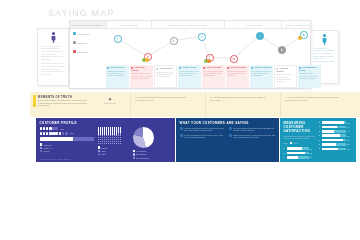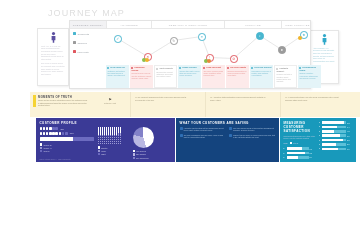--- a/index.html
+++ b/index.html
@@ -149,21 +149,21 @@
   .cb-ic{font-size:2.2px;color:#bfe6f0;width:3px;flex:0 0 auto;}
   .cb-track{height:2.6px;background:#5bc0d8;flex:0 0 auto;border-radius:.3px;}
   .cb-fill{height:100%;background:#ffffff;border-radius:.3px;}
   .cb-val{font-size:1.8px;color:#e2f5fa;margin-left:1px;}
 </style>
 </head>
 <body>
 
 <div class="page">
 
-  <div class="title">JOURNEY MAP</div>
+  <div class="title">SAYING MAP</div>
 
   <div class="persona left">
     <div class="pfig">
       <svg width="5" height="11" viewBox="0 0 10 22">
         <circle cx="5" cy="3.2" r="3.1" fill="#5b4fa0"></circle>
         <path d="M1.2 8 h7.6 v8.5 h-2.3 v5 h-3 v-5 h-2.3 z" fill="#5b4fa0"></path>
       </svg>
     </div>
     <div class="ptxt">Meet Alex, a 34 year old urban professional who researches carefully before buying and values transparent pricing above all other factors.</div>
     <div class="ptxt">She relies on mobile during her commute and expects the same quality of service across every single channel she touches.</div>

